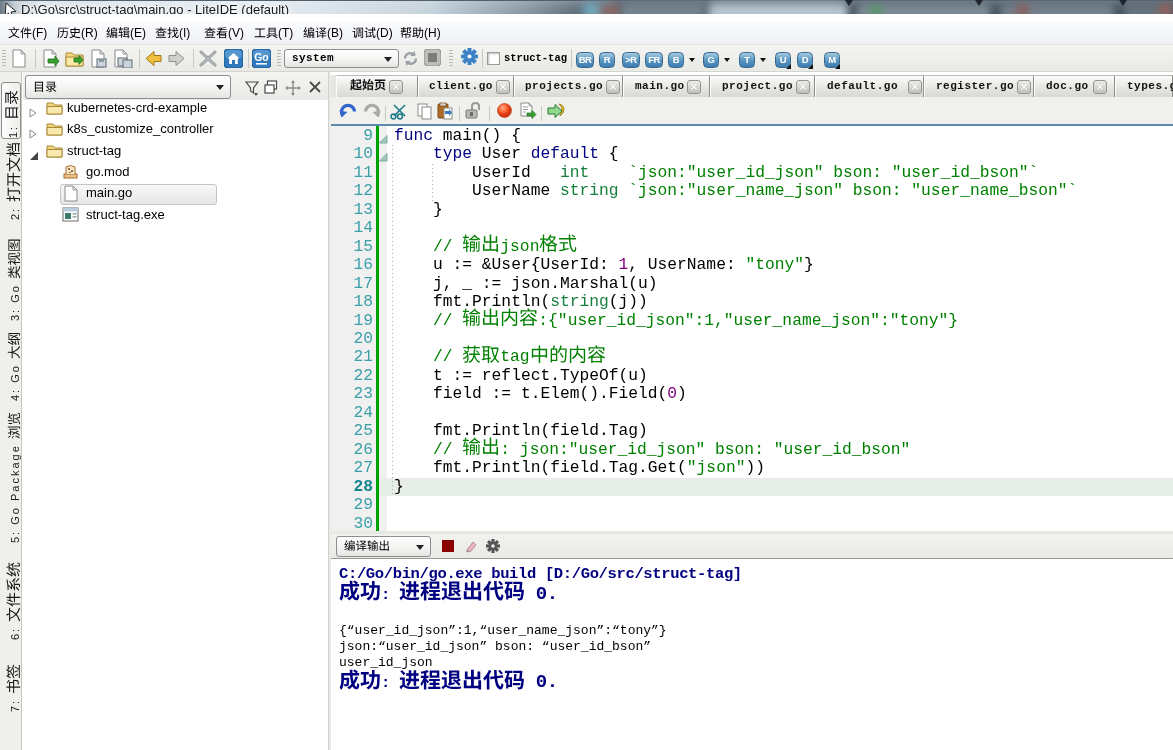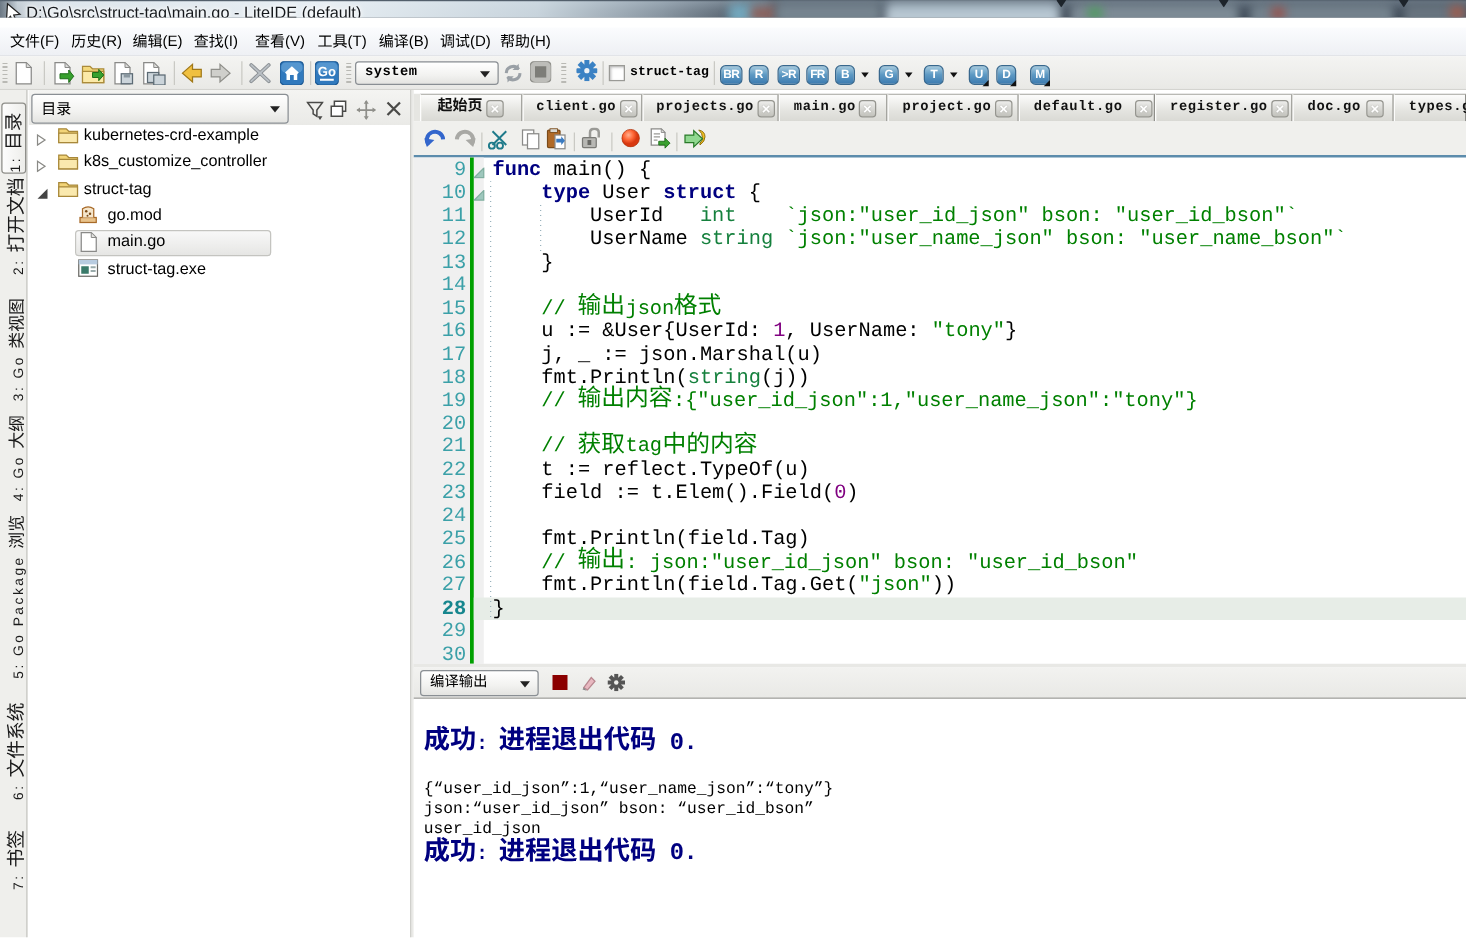--- a/index.html
+++ b/index.html
@@ -54,21 +54,21 @@
 .etab{position:absolute;top:75px;height:22px;background:linear-gradient(#fcfcfb,#e4e4e0 60%,#d9d9d4);border-right:1px solid #8f8f8a;border-left:1px solid #fdfdfc;border-top:1px solid #b9b9b4}
 .etab .tt{position:absolute;top:4px;font-size:11px;font-weight:bold;font-family:"Liberation Mono",monospace;letter-spacing:.5px;color:#111}
 .tclose{position:absolute;top:4px;width:14px;height:14px;border:1px solid #95958f;border-radius:3px;background:linear-gradient(#ededeb,#c2c2bc);color:#fff;font-size:12px;font-weight:bold;text-align:center;line-height:12px;text-shadow:0 0 1px rgba(120,120,115,.6)}
 #edtools{left:331px;top:97px;width:842px;height:27px;background:#f0f0ed}
 #code{left:331px;top:124px;width:842px;height:407px;border-top:2px solid #5c8cac;background:#fff;overflow:hidden}
 #gutter{left:331px;top:126px;width:56px;height:405px;background:#f0f0f0}
 #gnums{left:331px;top:127px;width:42px;height:404px;overflow:hidden;font-family:"Liberation Mono",monospace;font-size:16.28px;line-height:18.45px;color:#3BA0A8;text-align:right;white-space:pre}
 #greenbar{left:375.5px;top:126px;width:3px;height:405px;background:#00A000}
 #codetext{left:394px;top:127px;width:779px;height:404px;overflow:hidden;font-family:"Liberation Mono",monospace;font-size:16.28px;line-height:18.45px;color:#000;white-space:pre}
 #curline{left:378.5px;top:477.55px;width:794.5px;height:18.45px;background:#e7ede7}
-.kw{color:#000080;font-weight:bold}
+.kw{color:#000080;font-weight:normal}
 .ty{color:#15803d}
 .st{color:#008000}
 .nu{color:#800080}
 .cm{color:#008000}
 .guide{position:absolute;width:1px;background:repeating-linear-gradient(to bottom,#9ab3bd 0 1px,transparent 1px 4px)}
 .fold{position:absolute;width:9px;height:9px}
 
 
 #hsplit{left:331px;top:531px;width:842px;height:3px;background:#e8e8e5}
 #outhead{left:331px;top:534px;width:842px;height:25px;background:linear-gradient(#f2f2f0,#e9e9e6);border-bottom:1px solid #9a9a96}
@@ -600,21 +600,21 @@
 30</div>
 <div class="fold" style="left:378.5px;top:129.5px"><svg width="9" height="9">
         <path d="M0.5 8 L8 8 L8 0.5 Z" fill="#9ec7bd" stroke="#7fae9f" stroke-width="1"></path>
       </svg></div>
 <div class="fold" style="left:378.5px;top:148px"><svg width="9" height="9">
         <path d="M0.5 8 L8 8 L8 0.5 Z" fill="#9ec7bd" stroke="#7fae9f" stroke-width="1"></path>
       </svg></div>
 <div class="guide" style="left:392px;top:145px;height:351px"></div>
 <div class="guide" style="left:431.5px;top:164px;height:37px"></div>
 <div id="codetext" class="abs"><span class="kw">func</span> main() {
-    <span class="kw">type</span> User <span class="kw">struct</span> {
+    <span class="kw">type</span> User <span class="kw">default</span> {
         UserId   <span class="ty">int</span>    <span class="st">`json:"user_id_json" bson: "user_id_bson"`</span>
         UserName <span class="ty">string</span> <span class="st">`json:"user_name_json" bson: "user_name_bson"`</span>
     }
 
     <span class="cm">// <svg class="k" width="38.0" height="11.4">
           <g transform="translate(0,11.4) scale(0.019,-0.019)">
             <use href="#gR8f93"></use>
             <use href="#gR51fa" x="1000"></use>
           </g>
         </svg>json<svg class="k" width="38.0" height="11.4">
@@ -686,20 +686,21 @@
             <rect x="-1.6" y="-7" width="3.2" height="14"></rect>
             <rect x="-7" y="-1.6" width="14" height="3.2"></rect>
             <rect x="-1.6" y="-7" width="3.2" height="14" transform="rotate(45)"></rect>
             <rect x="-1.6" y="-7" width="3.2" height="14" transform="rotate(-45)"></rect>
             <circle r="4.2" fill="#555"></circle>
           </g>
           <circle r="1.8" fill="#efefec"></circle>
         </g>
       </svg></div>
 <div id="outarea" class="abs"></div>
+<div class="oline onavy" style="top:566.3px">C:/Go/bin/go.exe build [D:/Go/src/struct-tag]</div>
 <div class="oline onavy" style="top:585.6px"><svg class="k" width="42.0" height="12.6">
         <g transform="translate(0,12.6) scale(0.021,-0.021)">
           <use href="#gB6210"></use>
           <use href="#gB529f" x="1000"></use>
         </g>
       </svg>: <svg class="k" width="126.0" height="12.6">
         <g transform="translate(0,12.6) scale(0.021,-0.021)">
           <use href="#gB8fdb"></use>
           <use href="#gB7a0b" x="1000"></use>
           <use href="#gB9000" x="2000"></use>

